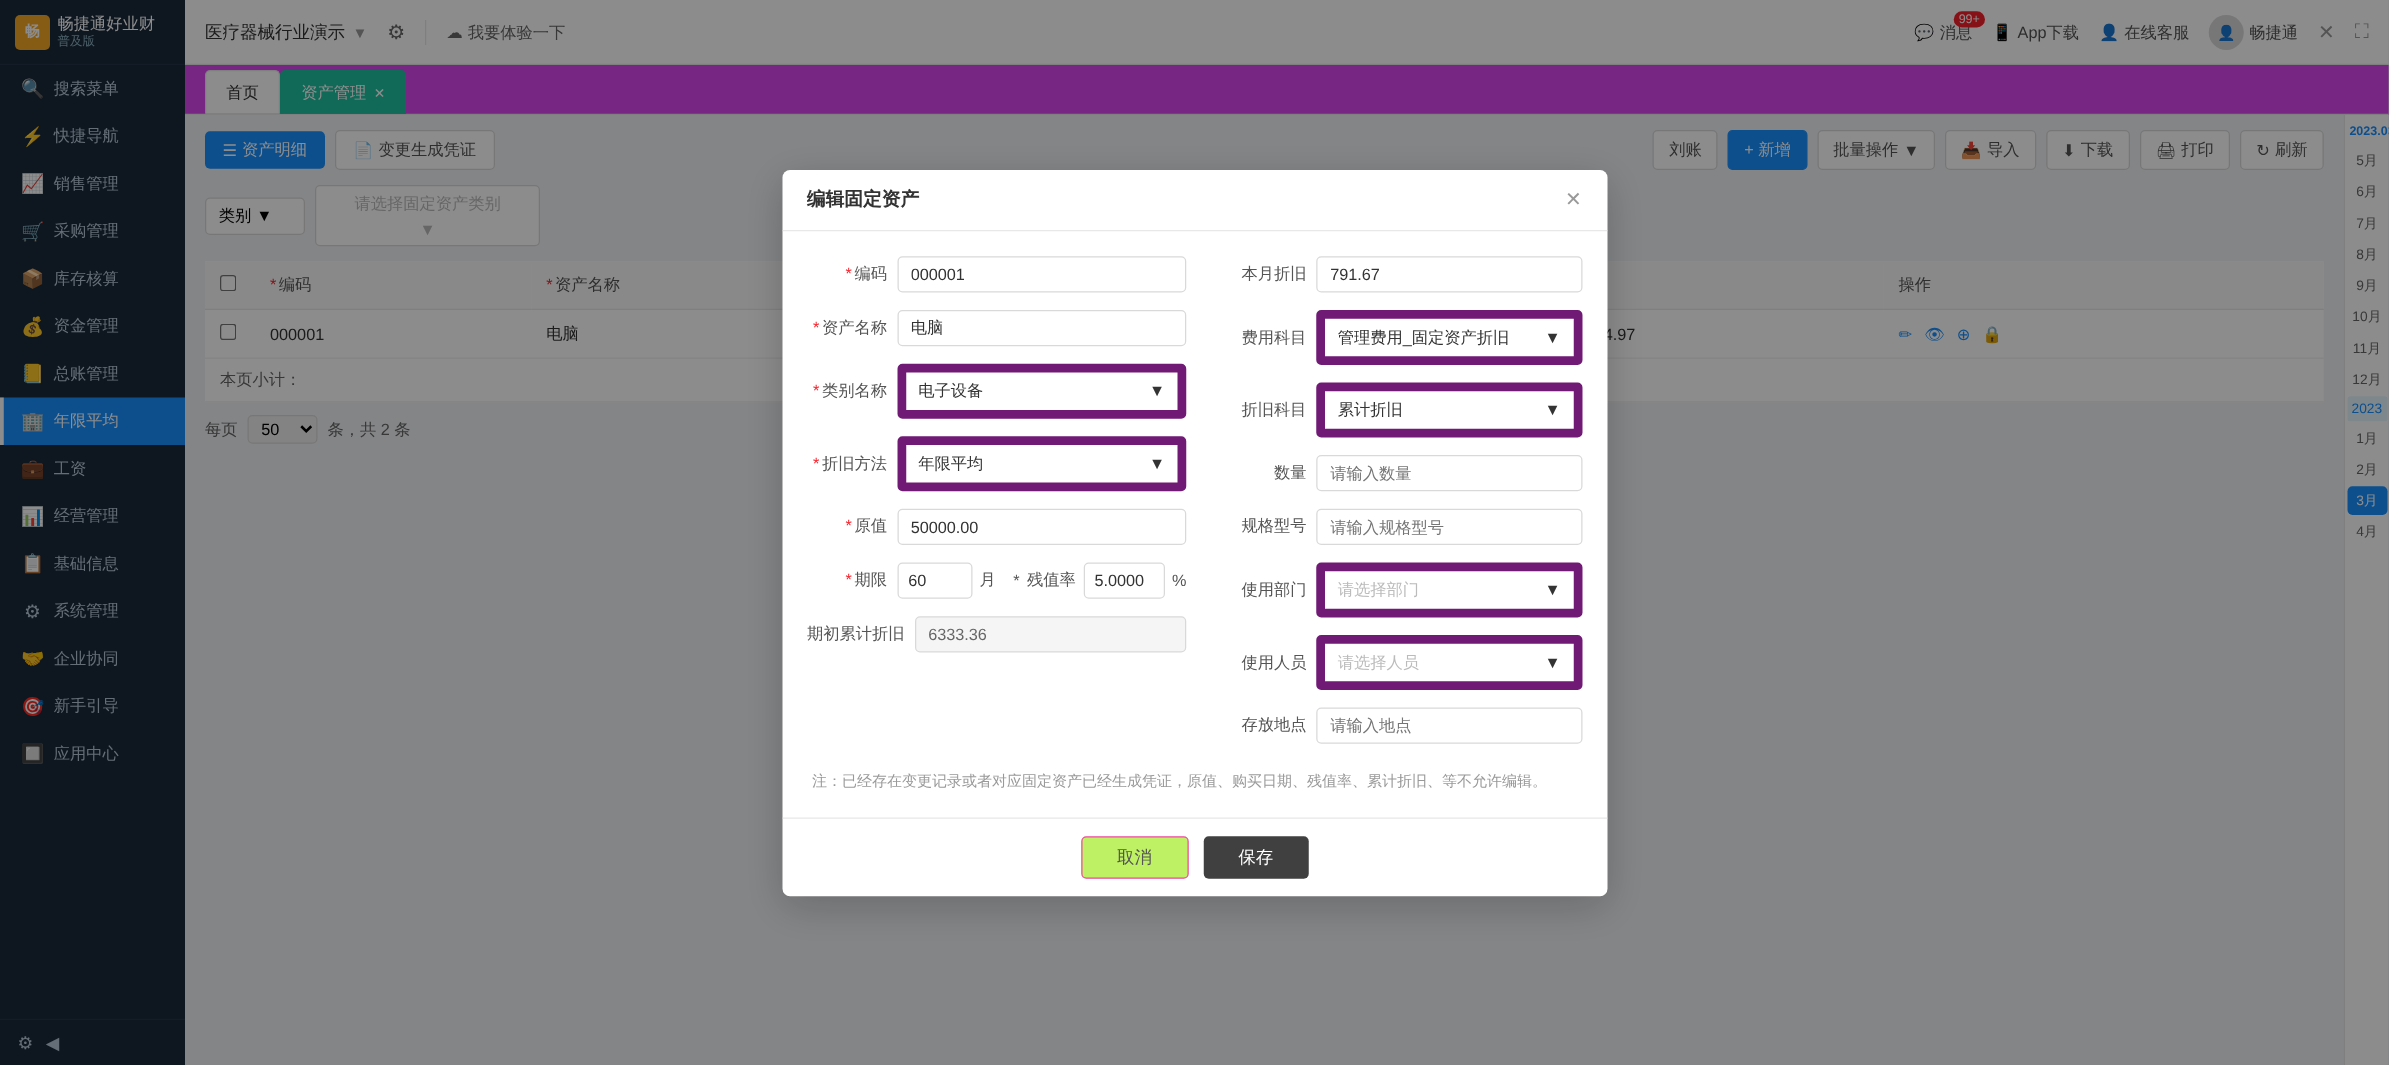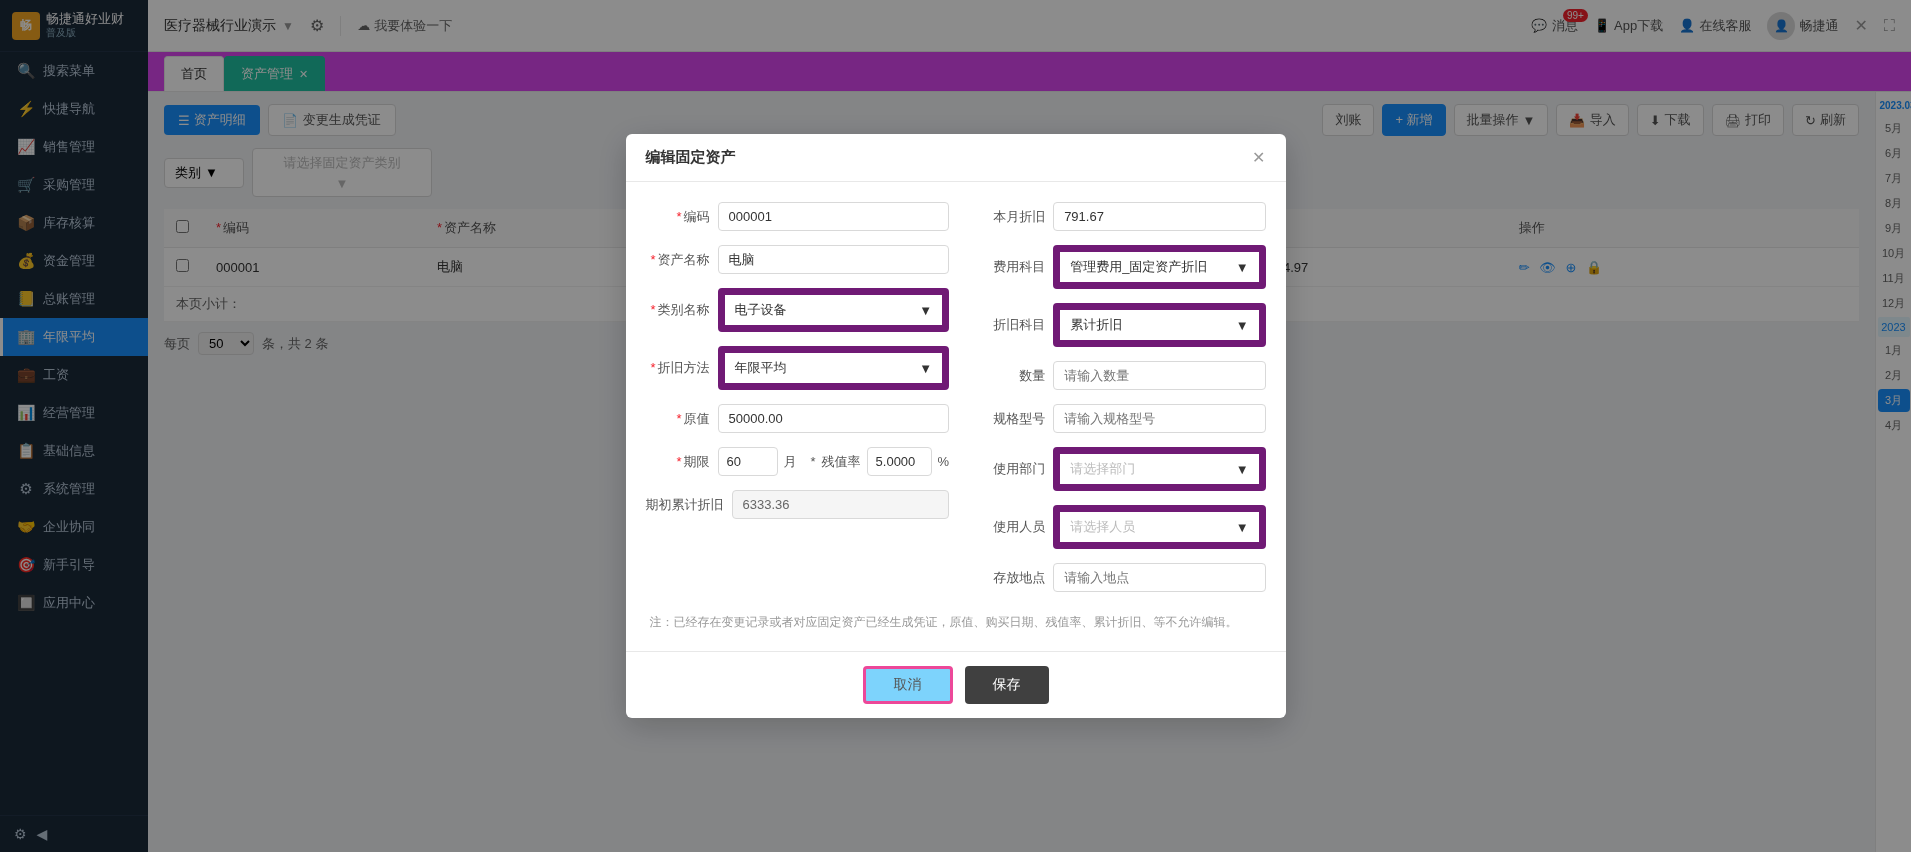--- a/index.html
+++ b/index.html
@@ -257,22 +257,22 @@
     .input-date-icon { position: absolute; right: 8px; color: #999; font-size: 14px; }
     .modal-note {
       font-size: 12px; color: #999; margin-top: 8px; padding: 0 4px;
     }
     .modal-footer {
       padding: 14px 20px;
       border-top: 1px solid #e8e8e8;
       display: flex; justify-content: center; gap: 12px;
     }
     .btn-cancel {
-      padding: 7px 28px; border: 3px solid #ec4899; border-radius: 4px;
-      background: #7dd3fc; color: #555; font-size: 14px; cursor: pointer;
+      padding: 7px 28px; border: 1px solid #ec4899; border-radius: 4px;
+      background: #bef264; color: #555; font-size: 14px; cursor: pointer;
     }
     .btn-save {
       padding: 7px 28px; border: none; border-radius: 4px;
       background: #404040; color: #fff; font-size: 14px; cursor: pointer;
     }
   </style>
 </head>
 <body>
 
 <div class="sidebar">

